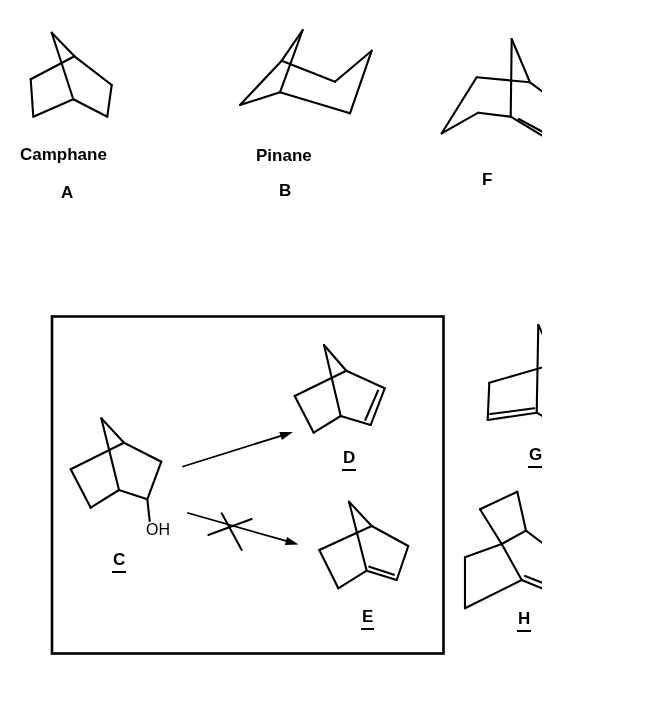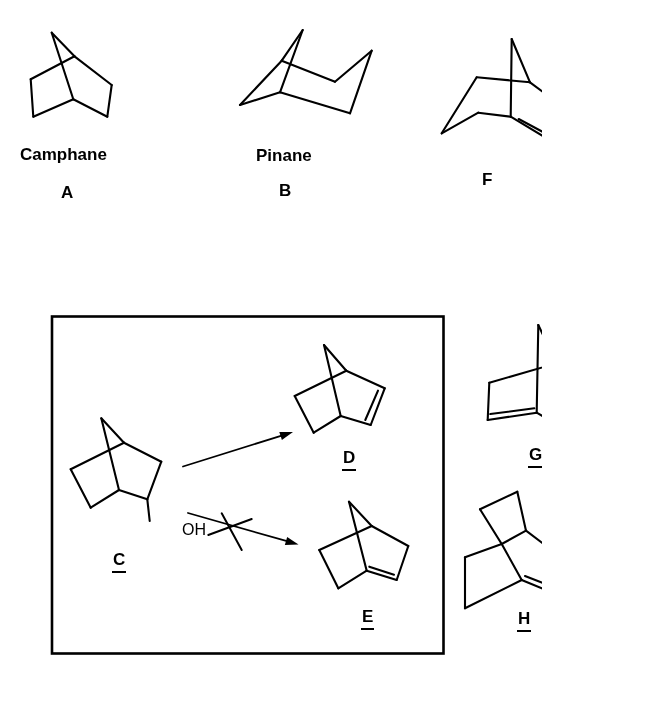--- a/index.html
+++ b/index.html
@@ -12,21 +12,21 @@
   }
   .canvas svg{position:absolute;left:0;top:0;}
   .lbl{
     position:absolute;
     color:#000;
     font-weight:bold;
     font-size:17px;
     line-height:1.1;
     white-space:nowrap;
   }
-  .lbl.normal{font-weight:normal;font-size:16px;margin-left:36px;}
+  .lbl.normal{font-weight:normal;font-size:16px;}
   .lbl.u{border-bottom:2px solid #000;padding:0 1px 1px 1px;}
 </style>
 </head>
 <body>
 
 <div class="canvas">
   <svg width="670" height="720" viewBox="0 0 670 720" xmlns="http://www.w3.org/2000/svg">
       <g>
         <rect x="52" y="316.5" width="391.5" height="337" fill="none" stroke="#000000" stroke-width="2.6"></rect>
       </g>

